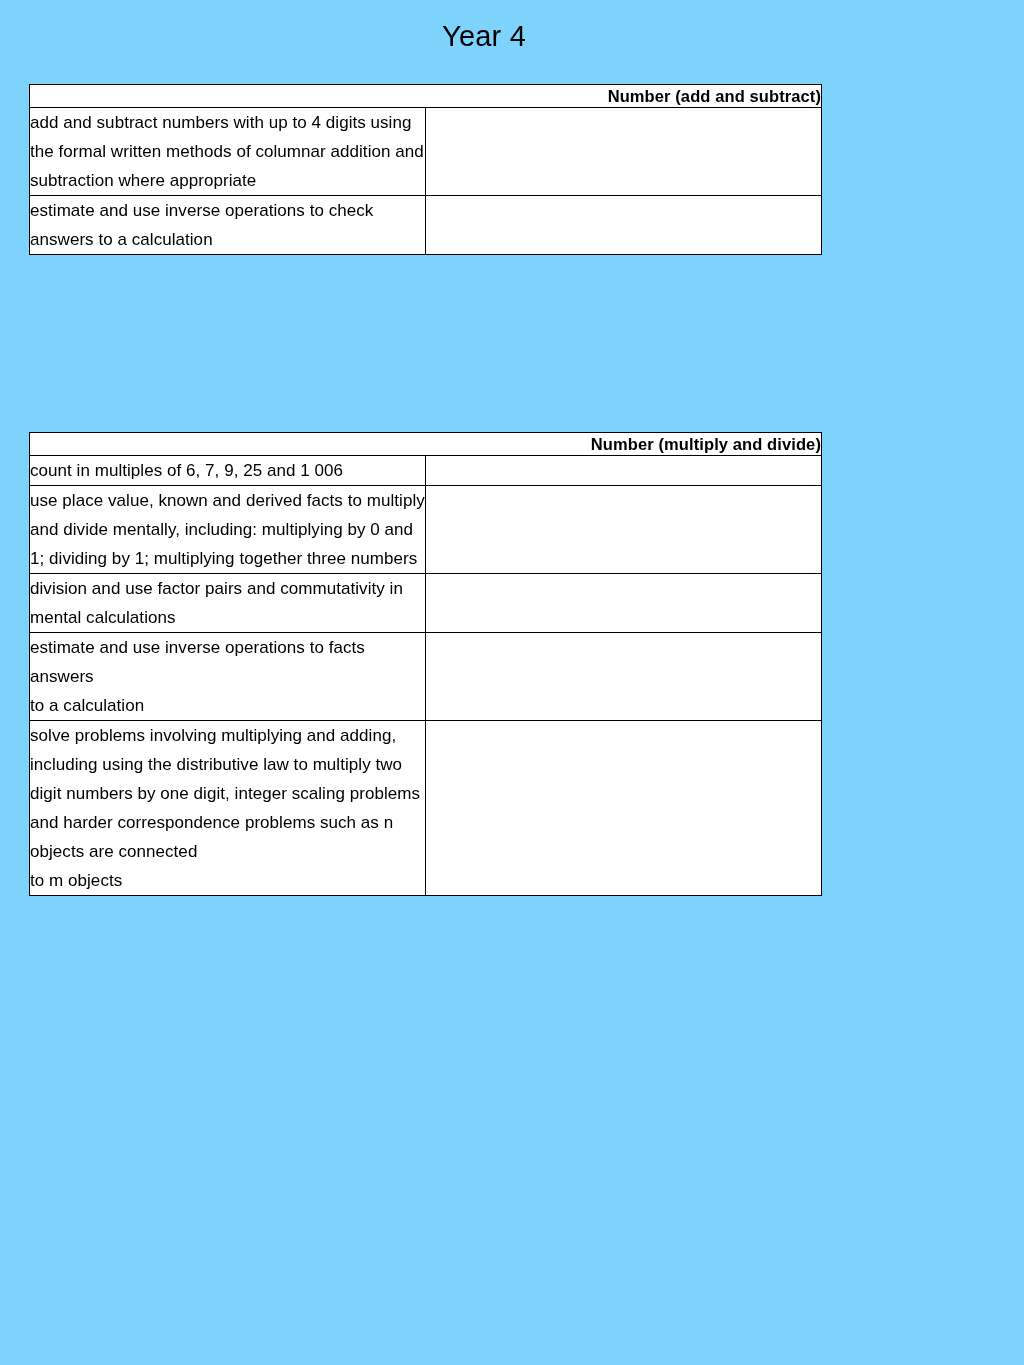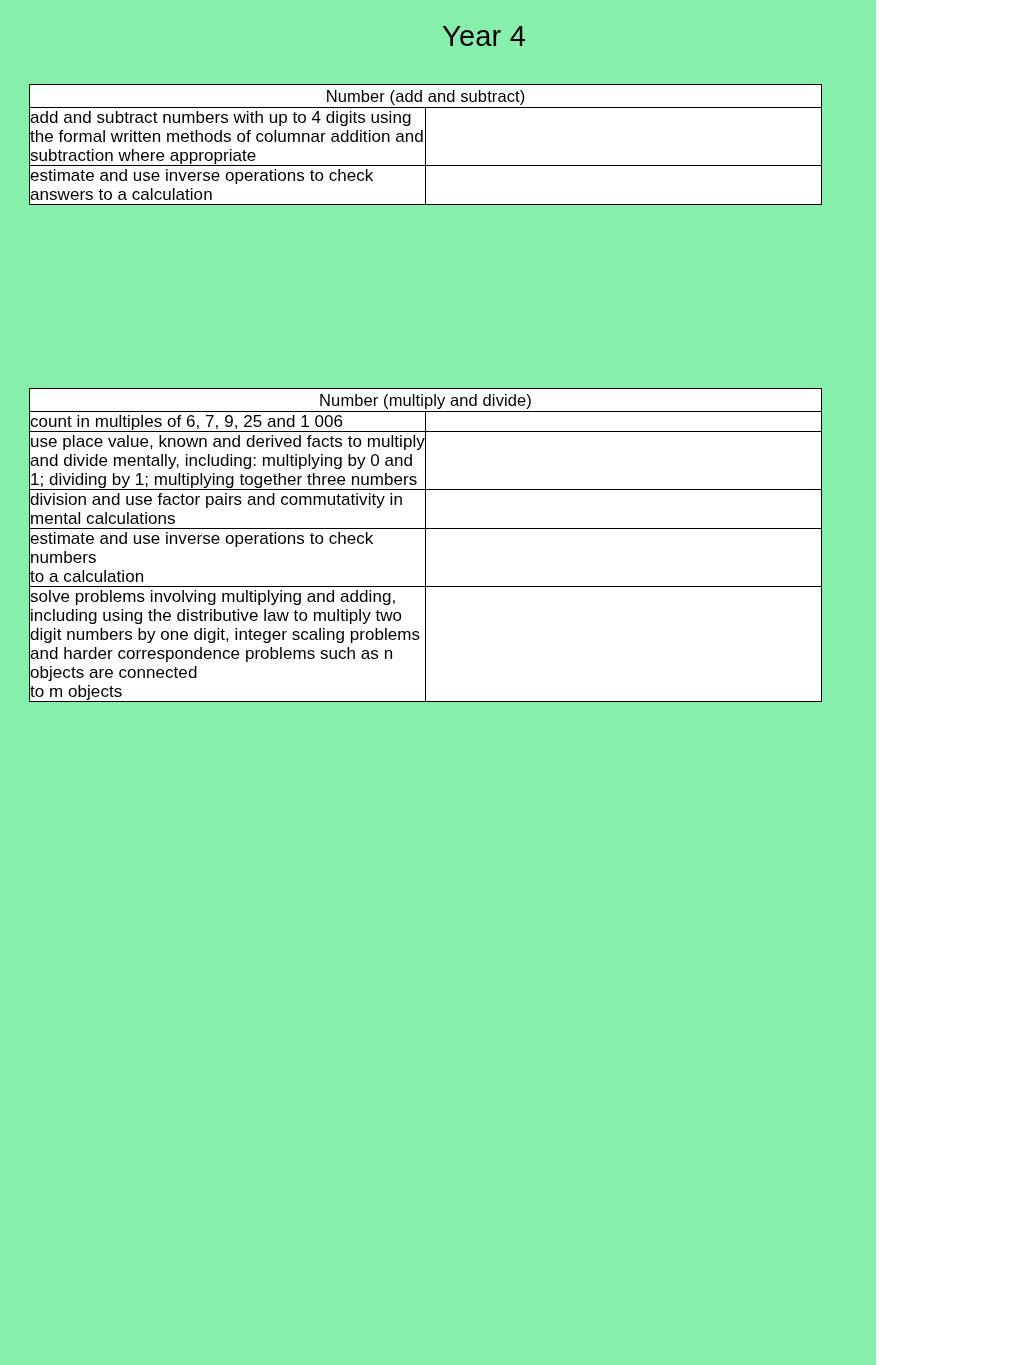--- a/index.html
+++ b/index.html
@@ -9,23 +9,23 @@
   }
   body {
     width: 1024px;
     height: 1365px;
     font-family: "Liberation Sans", sans-serif;
     color: #000000;
     -webkit-font-smoothing: antialiased;
   }
   .page {
     position: relative;
-    width: 876px;
+    width: 1024px;
     height: 1365px;
-    background: #86efac;
+    background: #7dd3fc;
     overflow: hidden;
   }
   .page-title {
     position: absolute;
     top: 18px;
     left: 0;
     width: 968px;
     text-align: center;
     font-size: 29px;
     font-weight: 400;
@@ -35,41 +35,41 @@
   }
   .curric-table {
     position: absolute;
     left: 29px;
     width: 793px;
     border-collapse: collapse;
     table-layout: fixed;
     background: #ffffff;
   }
   #table-add-subtract { top: 84px; }
-  #table-multiply-divide { top: 388px; }
+  #table-multiply-divide { top: 432px; }
 
   .curric-table td, .curric-table th {
     border: 1.6px solid #000000;
     padding: 0;
     vertical-align: top;
     background: #ffffff;
   }
   .section-header {
-    text-align: center;
+    text-align: right;
     font-size: 16.5px;
-    font-weight: 400;
+    font-weight: 700;
     line-height: 22px;
     padding: 8px 6px 9px 6px;
     letter-spacing: 0.1px;
   }
   .objective-cell {
     width: 569px;
     font-size: 17px;
     font-weight: 400;
-    line-height: 19px;
+    line-height: 29px;
     padding: 7px 10px 8px 12px;
     white-space: pre-line;
     letter-spacing: 0.05px;
   }
   .tick-cell {
     width: 222px;
     background: #ffffff;
   }
 </style>
 </head>
@@ -106,21 +106,21 @@
       </tr>
       <tr>
         <td class="objective-cell">use place value, known and derived facts to multiply and divide mentally, including: multiplying by 0 and 1; dividing by 1; multiplying together three numbers</td>
         <td class="tick-cell"></td>
       </tr>
       <tr>
         <td class="objective-cell">division and use factor pairs and commutativity in mental calculations</td>
         <td class="tick-cell"></td>
       </tr>
       <tr>
-        <td class="objective-cell">estimate and use inverse operations to check numbers
+        <td class="objective-cell">estimate and use inverse operations to facts answers
 to a calculation</td>
         <td class="tick-cell"></td>
       </tr>
       <tr>
         <td class="objective-cell">solve problems involving multiplying and adding, including using the distributive law to multiply two digit numbers by one digit, integer scaling problems and harder correspondence problems such as n objects are connected
 to m objects</td>
         <td class="tick-cell"></td>
       </tr>
     </tbody>
   </table>

